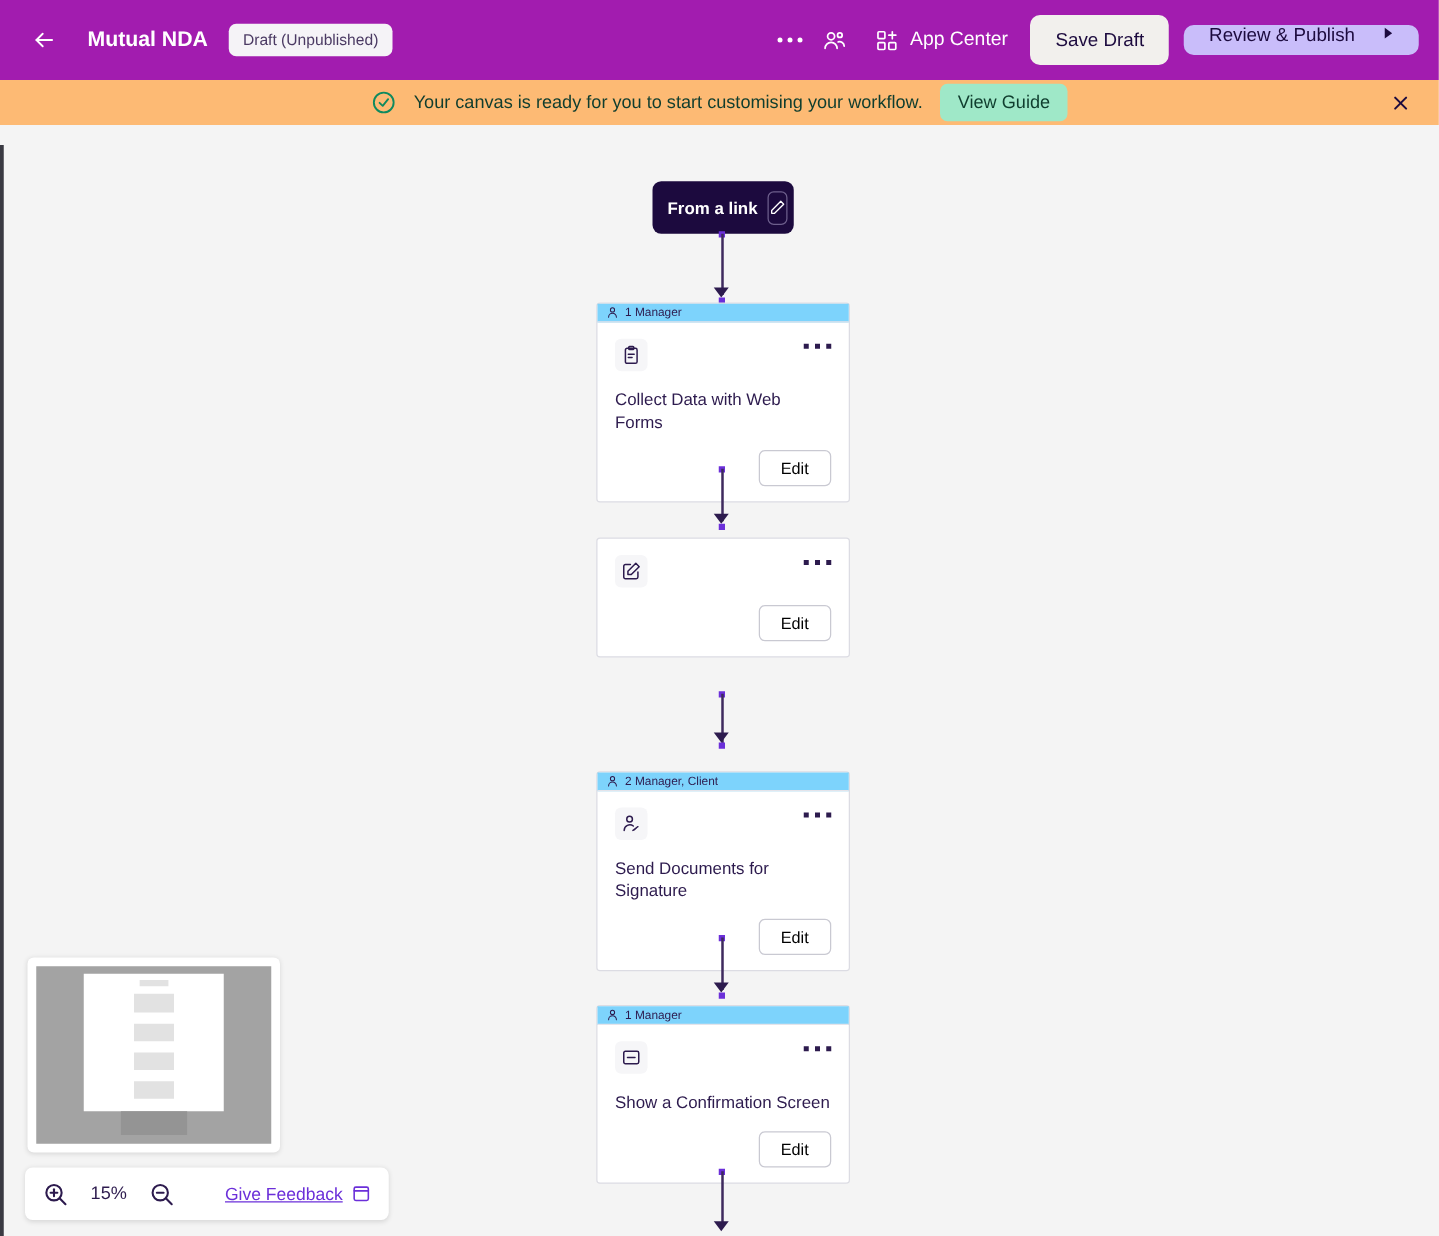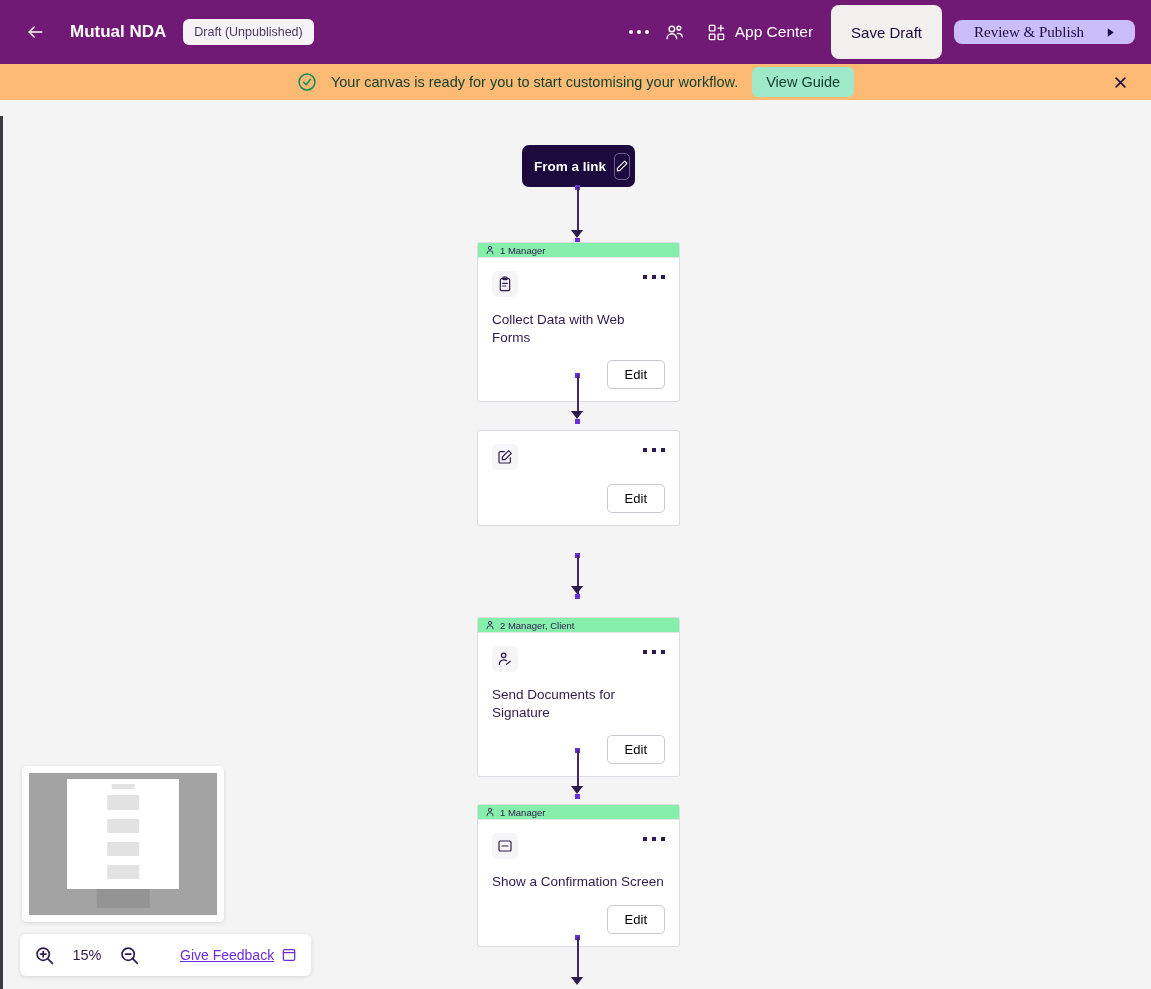--- a/index.html
+++ b/index.html
@@ -7,21 +7,21 @@
     width: 1151px; height: 989px;
     font-family: "Liberation Sans", sans-serif;
     background: #f4f4f4;
     overflow: hidden;
   }
 
   
   .topbar {
     position: absolute; top: 0; left: 0;
     width: 1151px; height: 64px;
-    background: #701a75;
+    background: #a21caf;
     display: flex; align-items: center;
     padding: 0 16px 0 18px;
     color: #ffffff;
   }
   .back-btn {
     width: 34px; height: 34px;
     display: flex; align-items: center; justify-content: center;
     cursor: pointer; flex: none;
   }
   .doc-title {
@@ -46,34 +46,34 @@
   .dots-h i { width: 4px; height: 4px; background: #ffffff; border-radius: 50%; display: block; }
   .appcenter {
     display: flex; align-items: center; gap: 9px;
     margin-left: 14px; margin-right: 18px;
     cursor: pointer; flex: none;
   }
   .appcenter span { font-size: 15.5px; color: #ffffff; white-space: nowrap; }
   .btn-light {
     background: #f2f0ed; color: #1c0a3e;
     font-size: 15px;
-    height: 54px; padding: 0 20px;
+    height: 40px; padding: 0 20px;
     border: none; border-radius: 8px;
     cursor: pointer; flex: none;
     font-family: "Liberation Sans", sans-serif;
   }
   .btn-primary {
     background: #c9bdfa; color: #1c0a3e;
     font-size: 15px;
     height: 24px; padding: 0 18px 0 20px;
     border: none; border-radius: 8px;
     margin-left: 12px;
-    display: flex; align-items: center; gap: 20px;
+    display: flex; align-items: flex-start; gap: 20px;
     cursor: pointer; flex: none;
-    font-family: Liberation Serif, serif;
+    font-family: Liberation Sans, sans-serif;
   }
 
   
   .banner {
     position: absolute; top: 64px; left: 0;
     width: 1151px; height: 36px;
     background: #fdba74;
     display: flex; align-items: center; justify-content: center;
     gap: 14px;
   }
@@ -139,21 +139,21 @@
   
   .card {
     position: absolute;
     left: 474px; width: 203px;
     background: #ffffff;
     border: 1px solid #dcdce3;
     border-radius: 3px;
   }
   .card-role {
     height: 15px;
-    background: #86efac;
+    background: #7dd3fc;
     border-bottom: 1px solid #e4e4ea;
     display: flex; align-items: center;
     padding: 0 7px; gap: 5px;
   }
   .card-role-text {
     font-size: 9.5px; color: #2d1b4e; white-space: nowrap;
   }
   .card-body { padding: 13px 14px 12px 14px; position: relative; }
   .card-icon {
     width: 26px; height: 26px;

